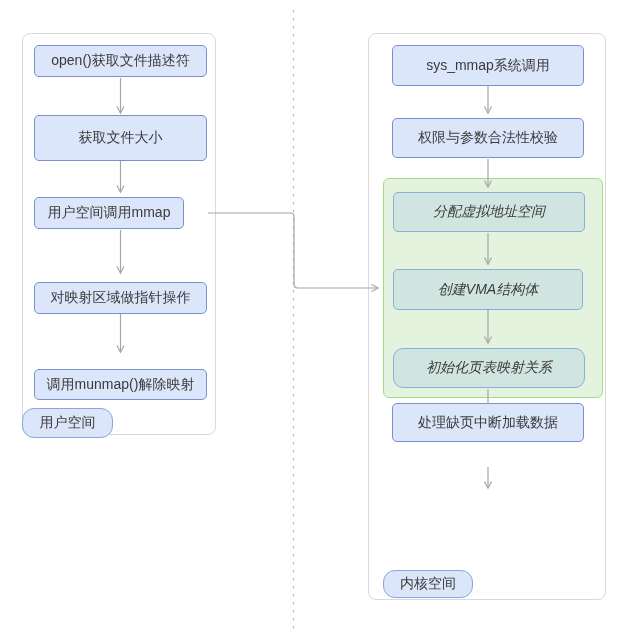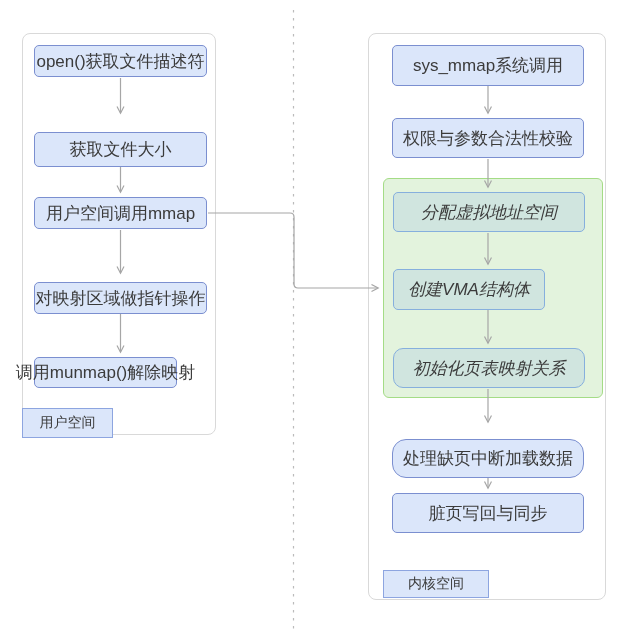--- a/index.html
+++ b/index.html
@@ -19,26 +19,26 @@
     position:absolute;background:var(--container-fill);
     border:1px solid var(--container-border);border-radius:8px;box-sizing:border-box;
   }
   .group{
     position:absolute;background:var(--group-fill);
     border:1px solid var(--group-border);border-radius:6px;box-sizing:border-box;
   }
   .box{
     position:absolute;display:flex;align-items:center;justify-content:center;
     background:var(--box-fill);border:1px solid var(--box-border);border-radius:5px;
-    box-sizing:border-box;font-size:17px;white-space:nowrap;color:var(--text);
+    box-sizing:border-box;font-size:14px;white-space:nowrap;color:var(--text);
   }
   .box.teal{background:var(--group-box-fill);border-color:var(--group-box-border);font-style:italic;}
   .lane-label{
     position:absolute;display:flex;align-items:center;justify-content:center;
-    background:var(--label-fill);border:1px solid var(--label-border);border-radius:0;
+    background:var(--label-fill);border:1px solid var(--label-border);border-radius:12px;
     box-sizing:border-box;font-size:14px;color:var(--text);
   }
   svg.wires{position:absolute;left:0;top:0;z-index:5;}
   .container,.group{z-index:1;}
   .box,.lane-label{z-index:10;}
 </style>
 </head>
 <body>
 
 <div class="canvas">
@@ -68,31 +68,30 @@
       <line x1="488" y1="233" x2="488" y2="264" marker-end="url(#arrow)"></line>
       <line x1="488" y1="310" x2="488" y2="343" marker-end="url(#arrow)"></line>
       <line x1="488" y1="389" x2="488" y2="422" marker-end="url(#arrow)"></line>
       <line x1="488" y1="467" x2="488" y2="488" marker-end="url(#arrow)"></line>
 
       <path d="M208,213 L290,213 Q294,213 294,217 L294,284 Q294,288 298,288 L378,288" marker-end="url(#arrow)"></path>
     </g>
   </svg>
 
   <div class="box" style="left:34px;top:45px;width:173px;height:32px;">open()获取文件描述符</div>
-  <div class="box" style="left:34px;top:132px;width:173px;height:35px;">获取文件大小</div>
-  <div class="box" style="left:34px;top:197px;width:173px;height:32px;">用户空间调用mmap</div>
+  <div class="box" style="left:34px;top:115px;width:173px;height:46px;">获取文件大小</div>
+  <div class="box" style="left:34px;top:197px;width:150px;height:32px;">用户空间调用mmap</div>
   <div class="box" style="left:34px;top:282px;width:173px;height:32px;">对映射区域做指针操作</div>
-  <div class="box" style="left:34px;top:357px;width:143px;height:31px;">调用munmap()解除映射</div>
+  <div class="box" style="left:34px;top:369px;width:173px;height:31px;">调用munmap()解除映射</div>
 
   <div class="box" style="left:392px;top:45px;width:192px;height:41px;">sys_mmap系统调用</div>
   <div class="box" style="left:392px;top:118px;width:192px;height:40px;">权限与参数合法性校验</div>
 
   <div class="box teal" style="left:393px;top:192px;width:192px;height:40px;">分配虚拟地址空间</div>
-  <div class="box teal" style="left:393px;top:269px;width:152px;height:41px;">创建VMA结构体</div>
+  <div class="box teal" style="left:393px;top:269px;width:190px;height:41px;">创建VMA结构体</div>
   <div class="box teal" style="left:393px;top:348px;width:192px;height:40px;border-radius:10px;">初始化页表映射关系</div>
 
-  <div class="box" style="left:392px;top:439px;width:192px;height:39px;border-radius:14px;">处理缺页中断加载数据</div>
-  <div class="box" style="left:392px;top:493px;width:192px;height:40px;">脏页写回与同步</div>
+  <div class="box" style="left:392px;top:403px;width:192px;height:39px;">处理缺页中断加载数据</div>
 
   <div class="lane-label" style="left:22px;top:408px;width:91px;height:30px;">用户空间</div>
-  <div class="lane-label" style="left:383px;top:570px;width:106px;height:28px;">内核空间</div>
+  <div class="lane-label" style="left:383px;top:570px;width:90px;height:28px;">内核空间</div>
 
 </div>
 
 </body></html>

